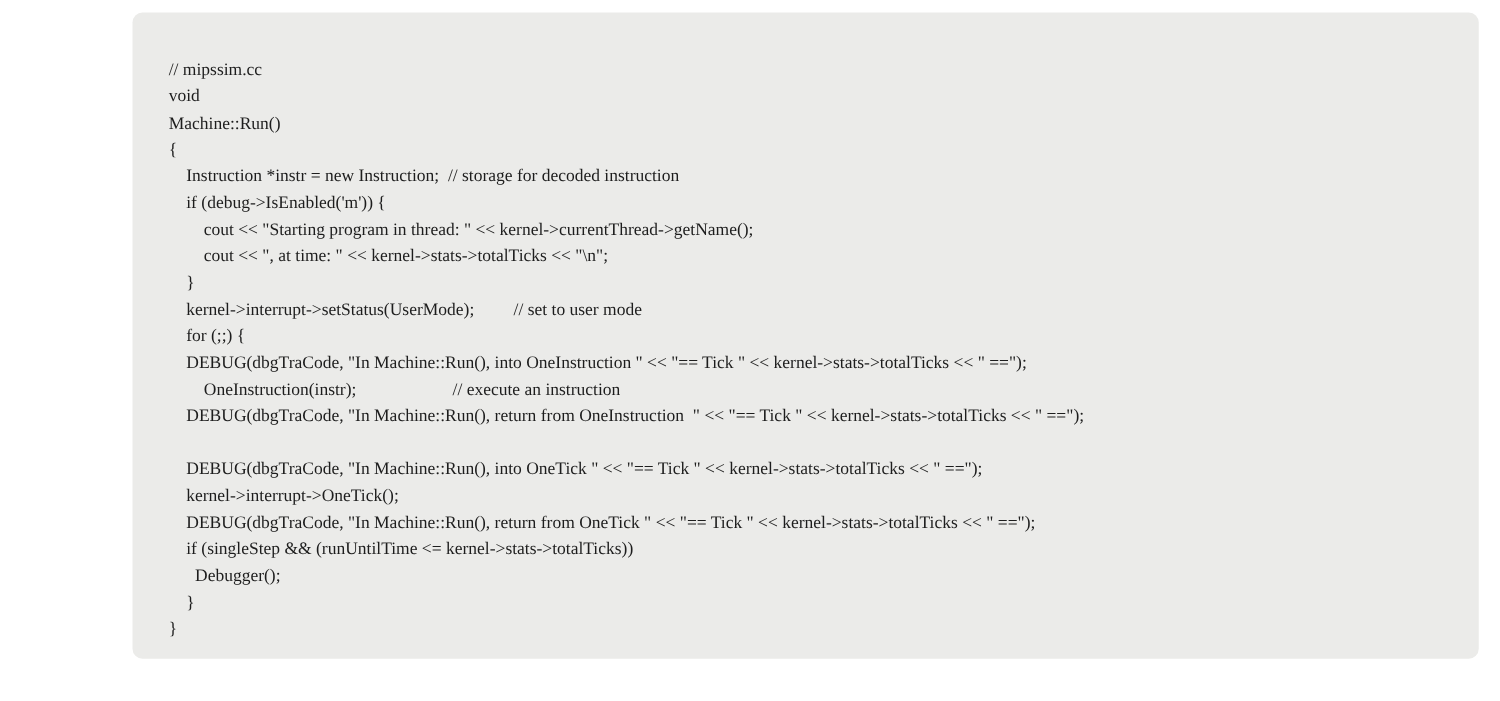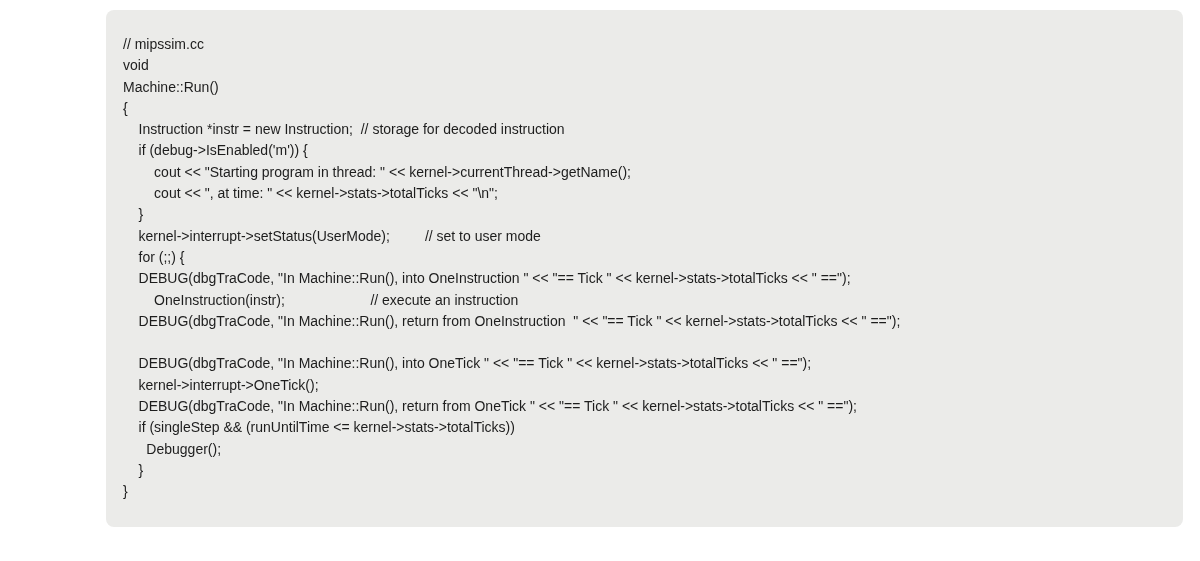--- a/index.html
+++ b/index.html
@@ -22,23 +22,23 @@
     left: 106px;
     top: 10px;
     width: 1077px;
     height: 517px;
     background: #ebebe9;
     border-radius: 8px;
     box-sizing: border-box;
     overflow: hidden;
   }
   pre.code {
-    margin: 0;
+    margin: 12px;
     padding: 24px 8px 0 17px;
-    font-family: Liberation Sans, sans-serif;
+    font-family: Liberation Serif, serif;
     font-size: 14px;
     line-height: 21.3px;
     color: #1d1d1d;
     white-space: pre;
     tab-size: 4;
   }
 </style>
 </head>
 <body>
 

